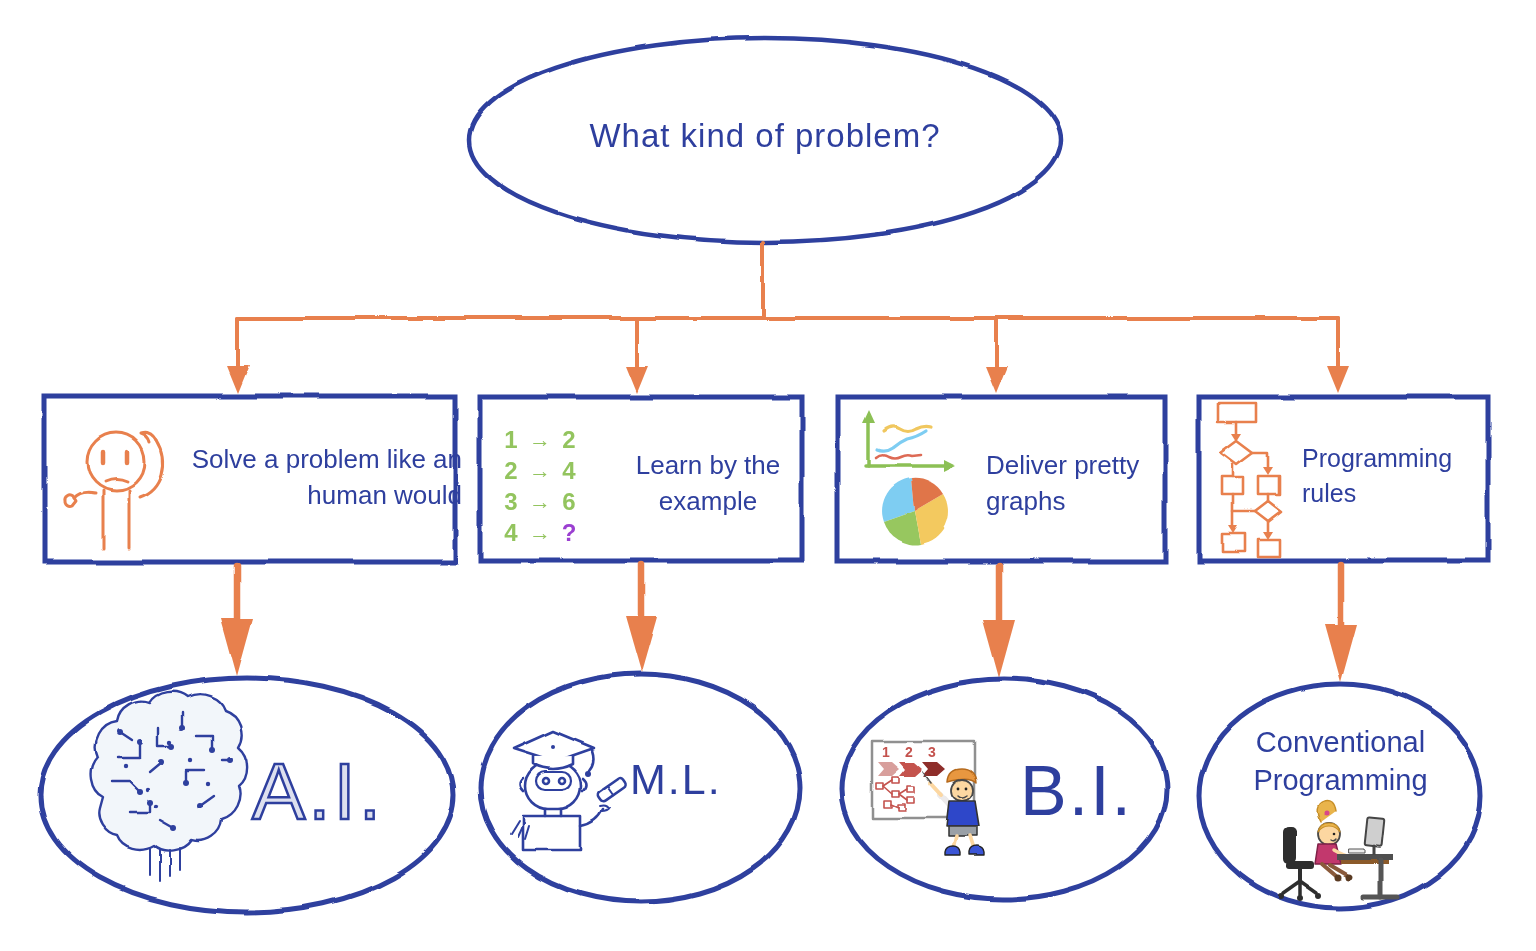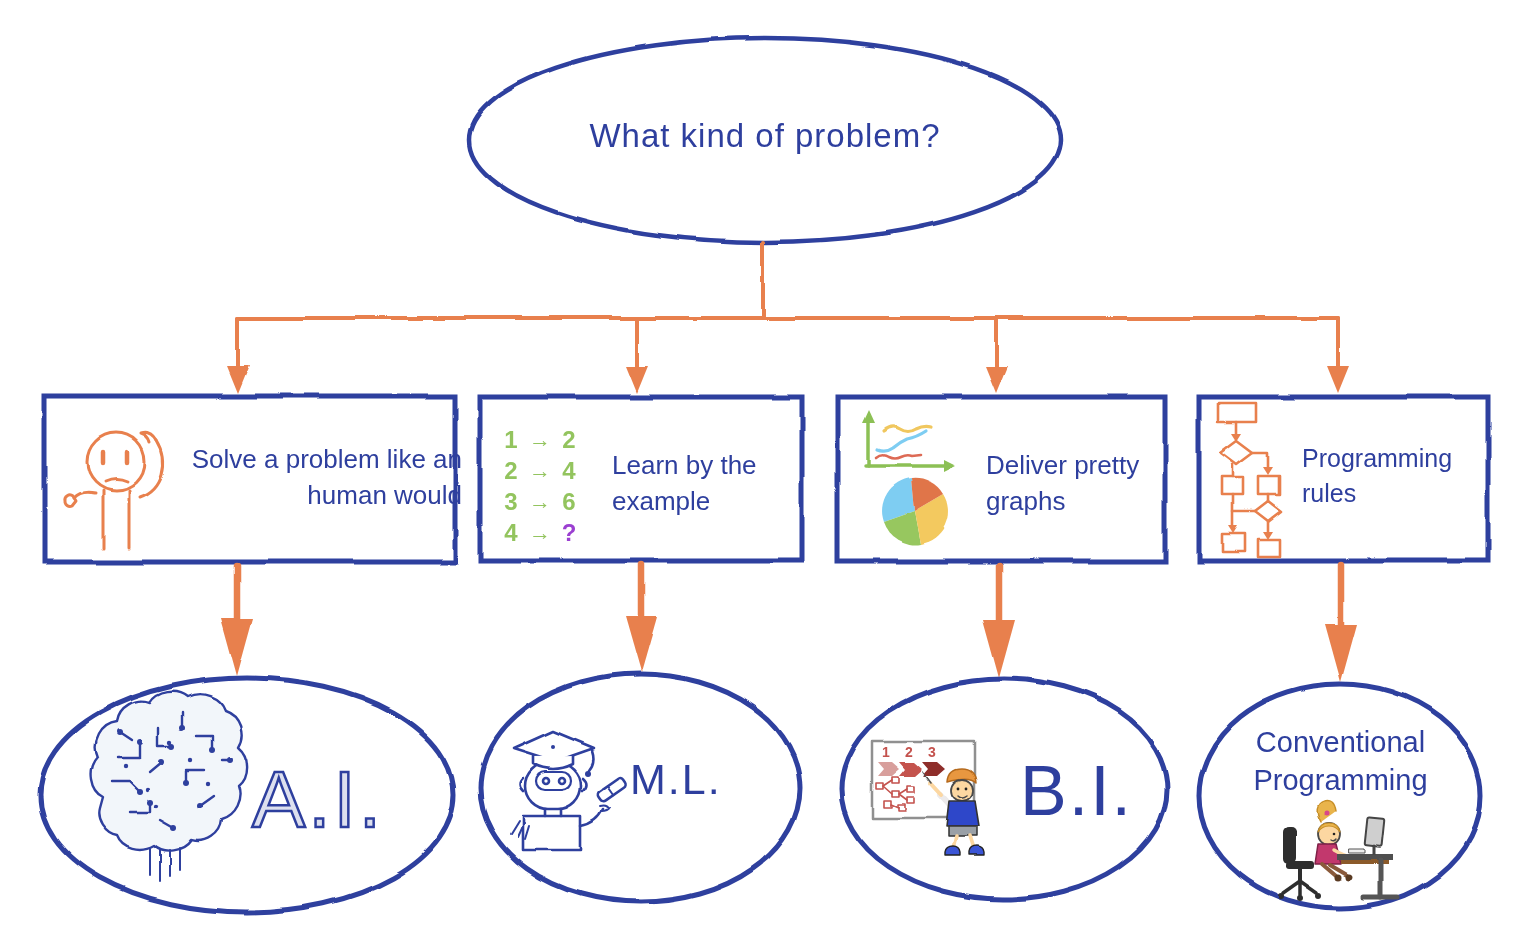--- a/index.html
+++ b/index.html
@@ -4,26 +4,26 @@
 <style>
   html,body{margin:0;padding:0;background:#fff;}
   .canvas{
     position:relative;width:1536px;height:951px;background:#ffffff;overflow:hidden;
     font-family:"Liberation Sans",sans-serif;
   }
   .layer{position:absolute;left:0;top:0;width:1536px;height:951px;}
   .txt{position:absolute;color:#2e3f9e;font-weight:normal;line-height:1.4;}
   .root-q{left:495px;top:118px;width:540px;text-align:center;font-size:33px;letter-spacing:1px;line-height:1.1;}
   .lbl-1{left:180px;top:441px;width:282px;font-size:26px;text-align:right;}
-  .lbl-2{left:612px;top:447px;width:192px;font-size:26px;}
+  .lbl-2{left:612px;top:447px;width:192px;font-size:26px;text-align:center;}
   .lbl-3{left:986px;top:447px;width:198px;font-size:26px;}
   .lbl-4{left:1302px;top:441px;width:172px;font-size:25px;}
   .res{line-height:1;}
   .res-ai{left:252px;top:752px;font-size:80px;letter-spacing:3px;
-          color:rgba(46,63,158,0.16);margin-top:8px;-webkit-text-stroke:2.5px #2e3f9e;}
+          color:rgba(46,63,158,0.16);-webkit-text-stroke:2.5px #2e3f9e;}
   .res-ml{left:630px;top:758px;font-size:43px;letter-spacing:2px;}
   .res-bi{left:1012px;top:756px;font-size:70px;letter-spacing:2px;margin-left:8px;}
   .res-cp{left:1238px;top:724px;width:205px;text-align:center;font-size:29px;line-height:1.3;}
   .map-rows{position:absolute;left:502px;top:424px;color:#93c45e;font-size:24px;font-weight:bold;}
   .map-row{display:flex;align-items:center;gap:9px;height:31px;}
   .map-in,.map-out{display:inline-block;width:18px;text-align:center;}
   .map-arr{font-size:22px;}
   .purple{color:#9b3fd1;}
   .board-nums{position:absolute;left:881px;top:744px;display:flex;gap:13px;
               color:#c4524d;font-size:14px;font-weight:bold;}

